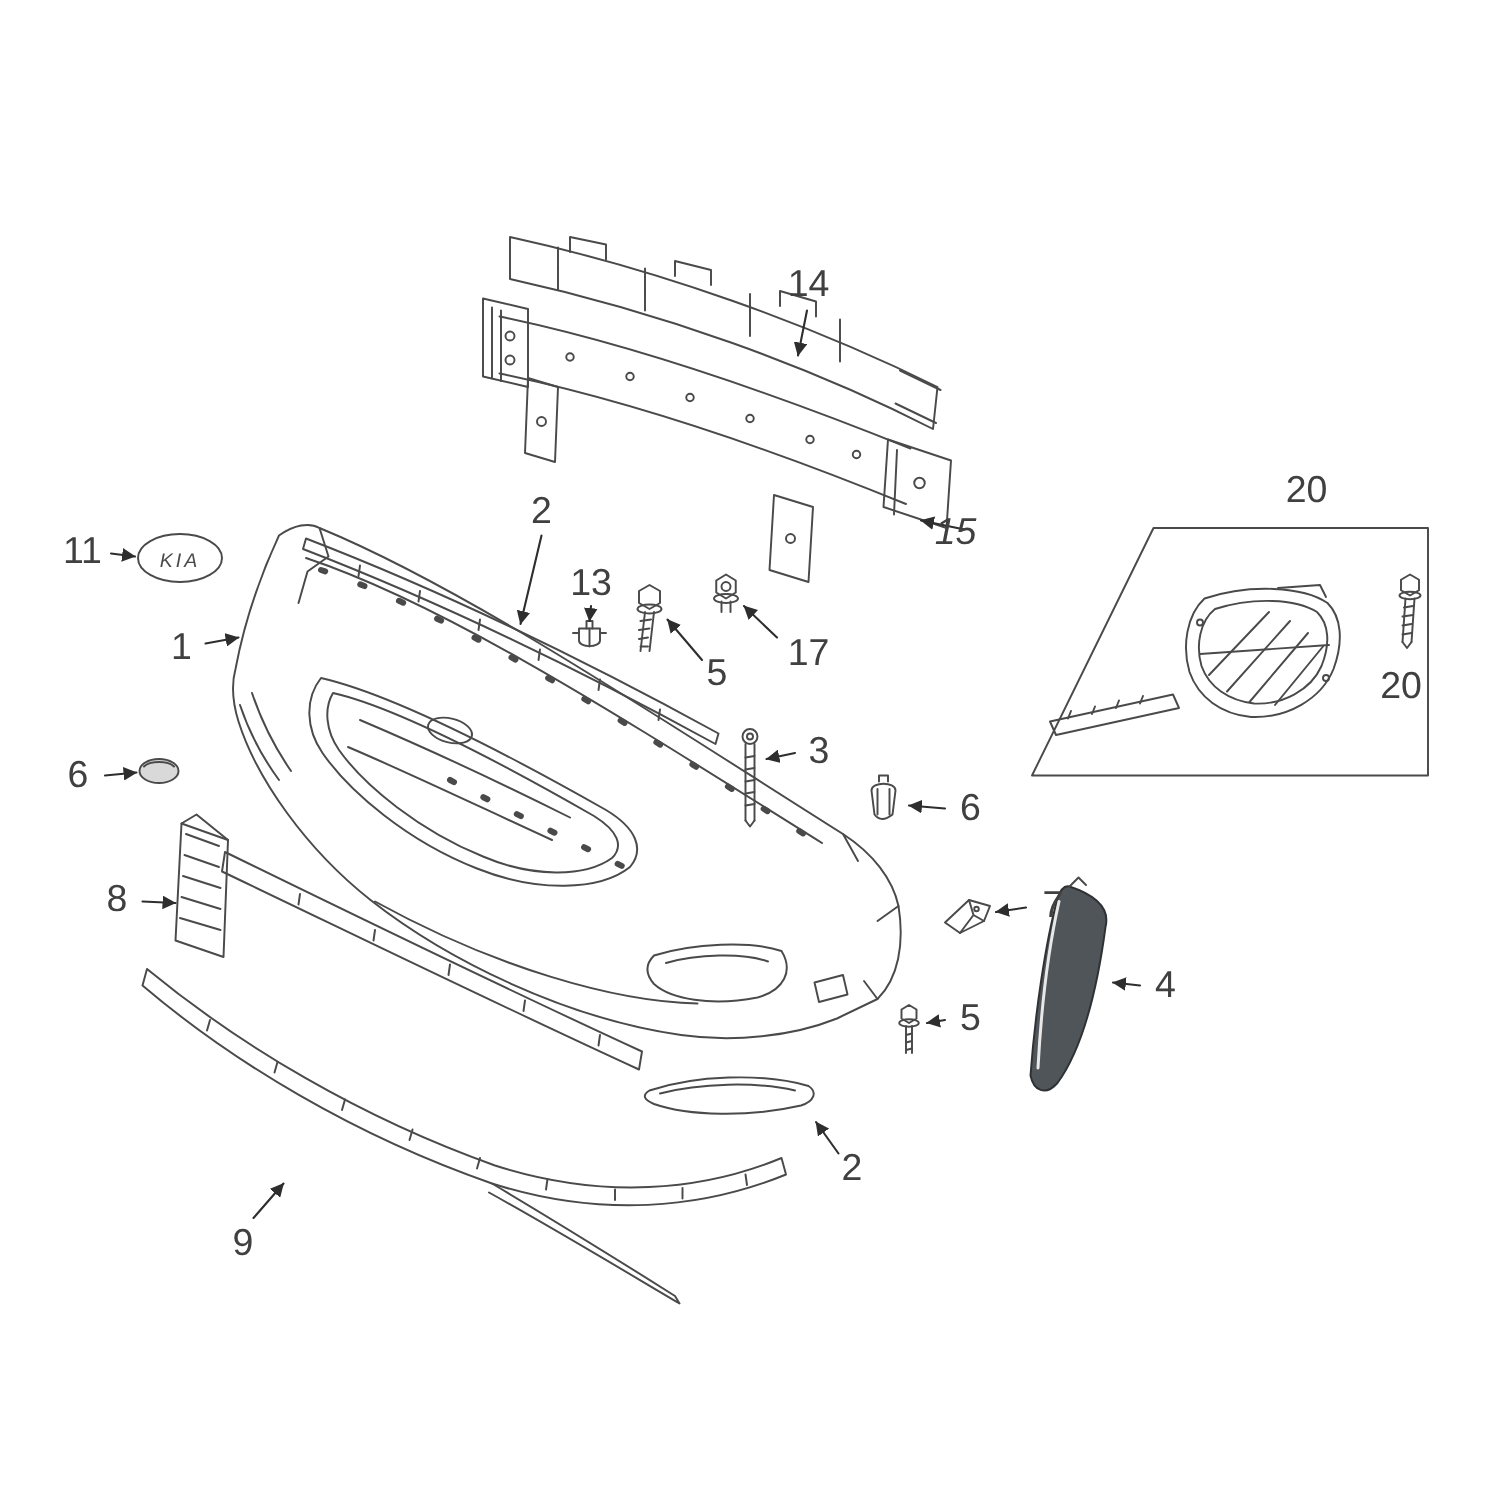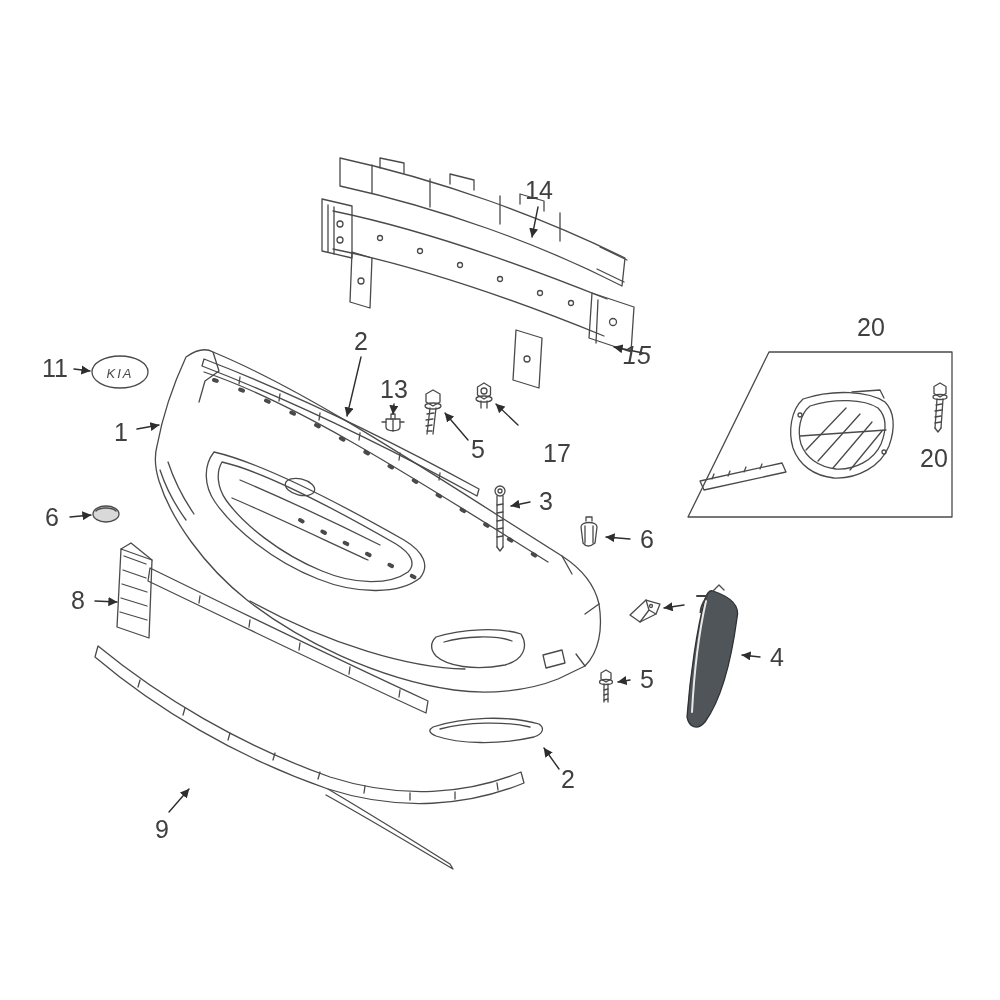--- a/index.html
+++ b/index.html
@@ -218,18 +218,18 @@
       <div class="callout" style="left: 702px; top: 604px;">7</div>
       <div class="callout" style="left: 78px; top: 600px;">8</div>
       <div class="callout" style="left: 162px; top: 829px;">9</div>
       <div class="callout" style="left: 52px; top: 517px;">6</div>
       <div class="callout" style="left: 55px; top: 368px;">11</div>
       <div class="callout" style="left: 361px; top: 341px;">2</div>
       <div class="callout" style="left: 394px; top: 389px;">13</div>
       <div class="callout" style="left: 539px; top: 190px;">14</div>
       <div class="callout" style="left: 637px; top: 355px; font-style: italic;">15</div>
       <div class="callout" style="left: 478px; top: 449px;">5</div>
-      <div class="callout" style="left: 557px; top: 436px; margin-top: 17px;">17</div>
+      <div class="callout" style="left: 539px; top: 436px;">17</div>
       <div class="callout" style="left: 871px; top: 327px;">20</div>
       <div class="callout" style="left: 934px; top: 458px;">20</div>
     </div>
 
 </div>
 
 </body></html>

